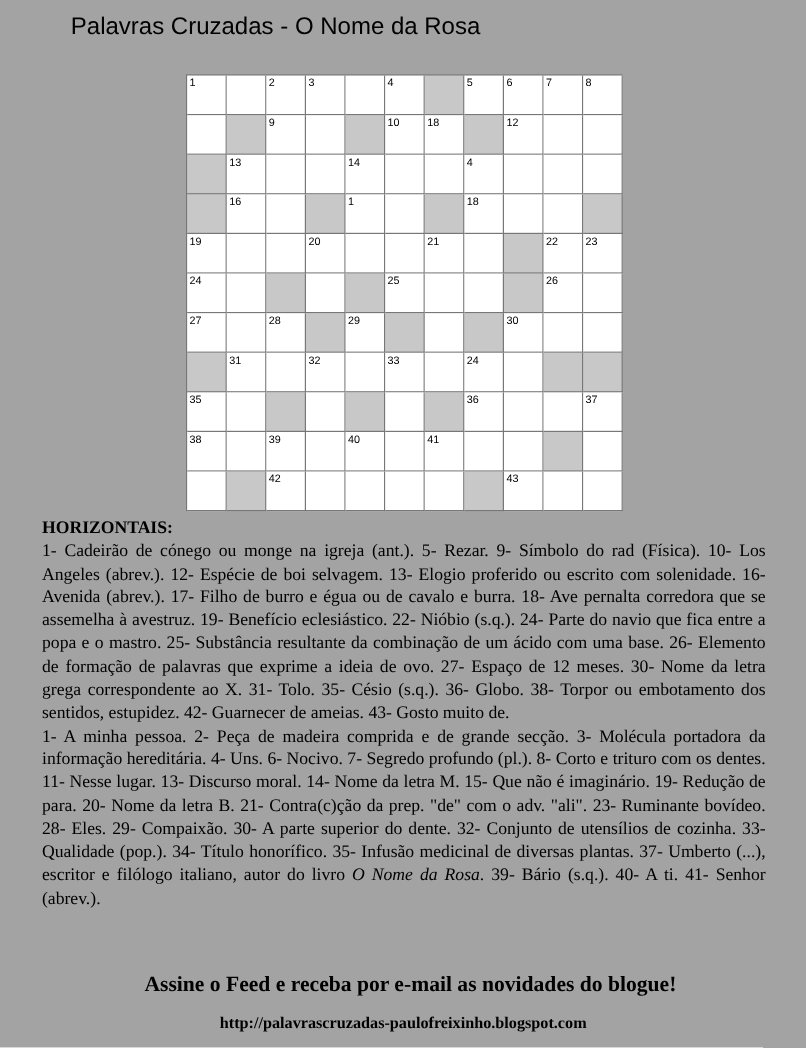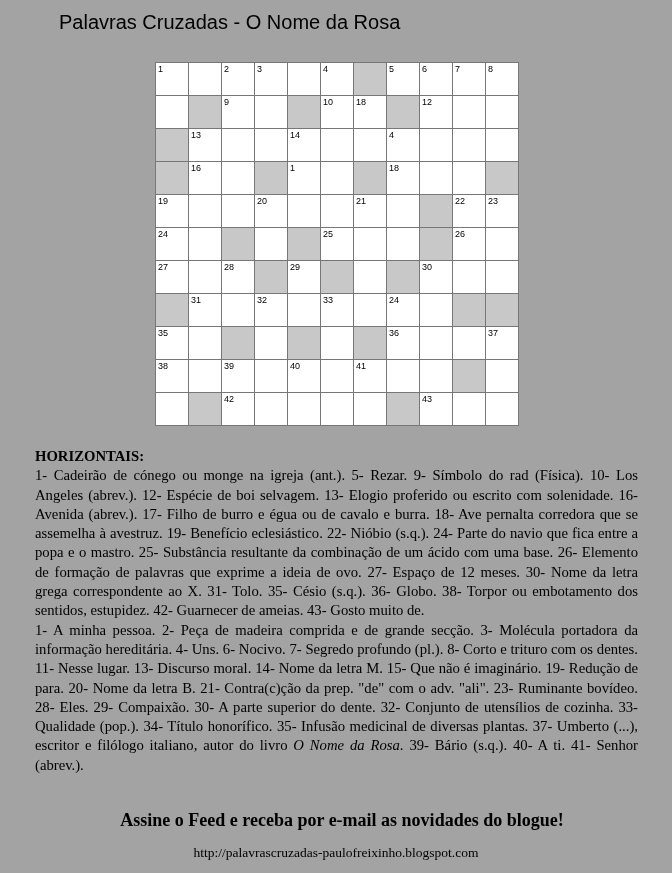--- a/index.html
+++ b/index.html
@@ -13,27 +13,27 @@
   .grid { position:absolute; left:155px; top:62px;
           display:grid; grid-template-columns:repeat(11,33px); grid-auto-rows:33px;
           border-top:1px solid var(--line,#777); border-left:1px solid var(--line,#777); }
   .cell { position:relative; background:#ffffff;
           border-right:1px solid var(--line,#777); border-bottom:1px solid var(--line,#777); }
   .cell.shaded { background:var(--shade,#c8c8c8); }
   .num { position:absolute; top:1px; left:2px; font-family:"Liberation Sans", sans-serif;
          font-size:9px; line-height:10px; color:#000; }
 
   .clues { position:absolute; left:35px; top:431px; width:603px;
-           font-size:14.7px; line-height:19.3px; text-align:justify;margin-top:16px; }
+           font-size:14.7px; line-height:19.3px; text-align:justify; }
   .clue-label { font-weight:bold; text-align:left; }
   .clue-text i { font-style:italic; }
 
   .cta { position:absolute; left:0; top:810px; width:672px; text-align:center;
          font-weight:bold; font-size:18px;padding-left:12px; }
-  .url { position:absolute; left:0; top:845px; width:672px; text-align:center; font-size:13.5px; }
+  .url { position:absolute; left:0; top:845px; width:672px; text-align:center; font-size:13.5px;font-weight:bold; }
 </style>
 </head>
 <body>
 
 <div class="page">
 
   <div class="title-block">
     <div>Palavras Cruzadas - O Nome da Rosa</div>
   </div>
 

